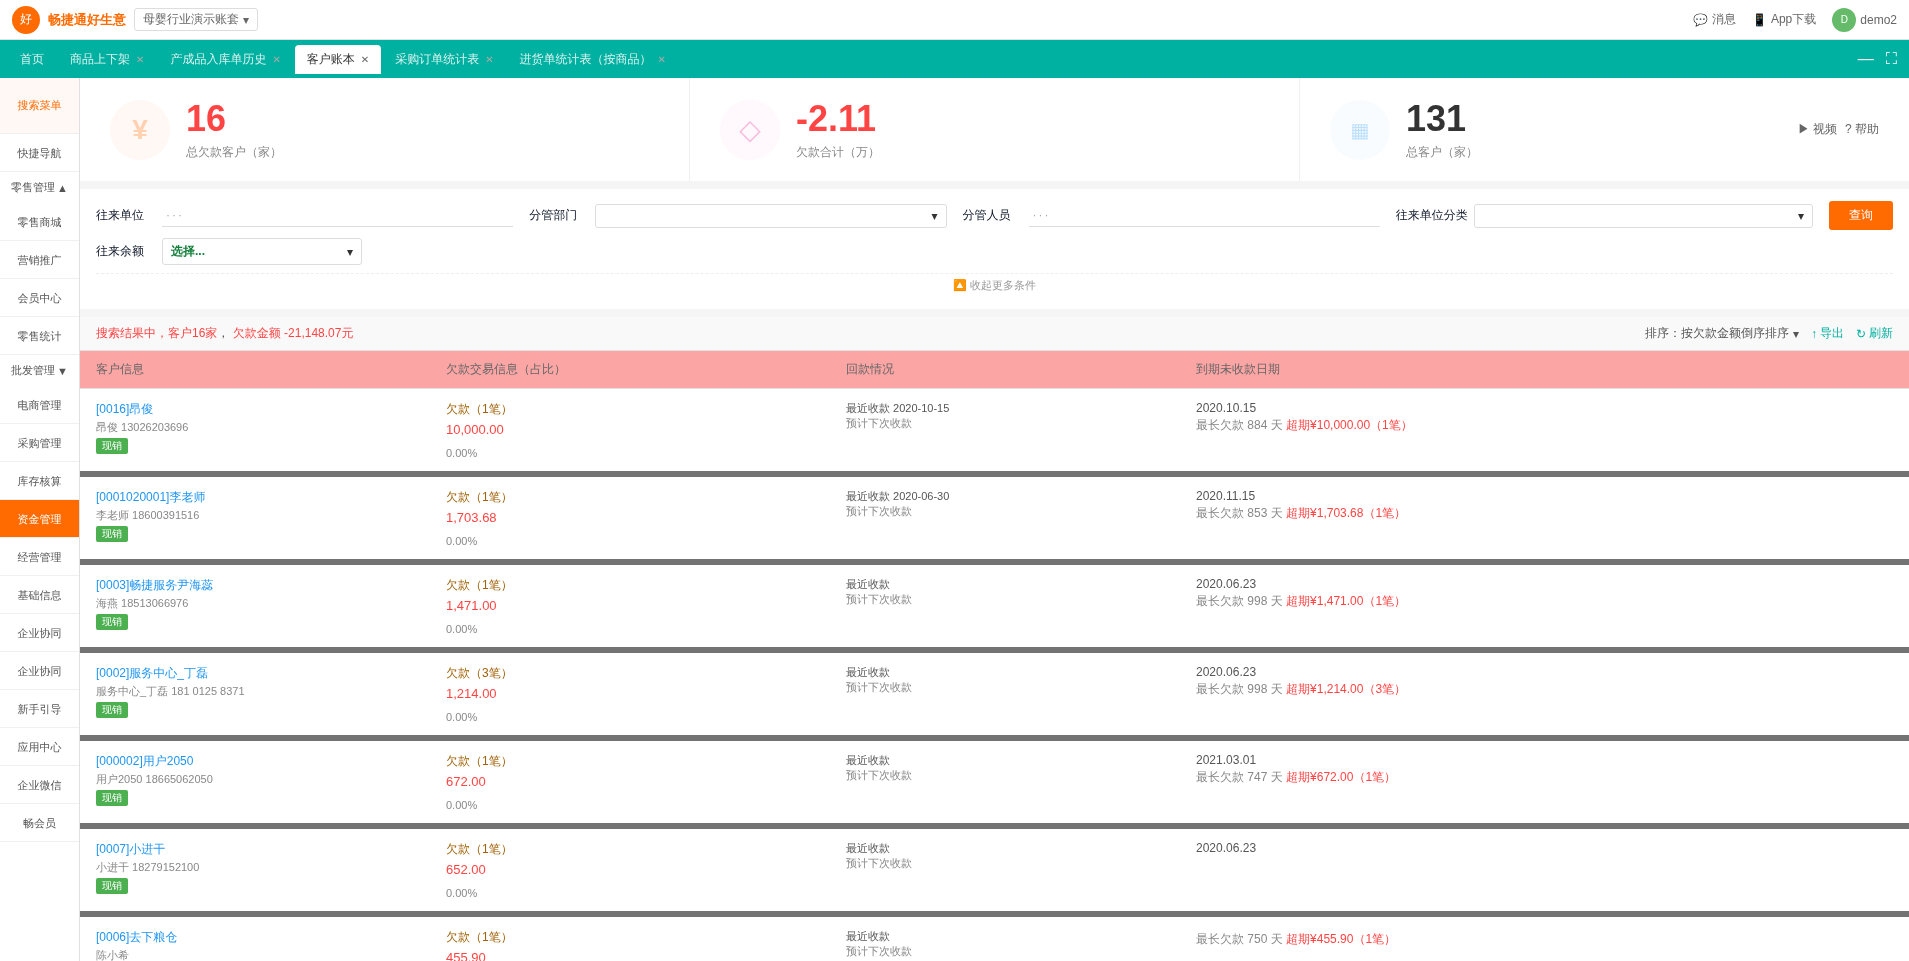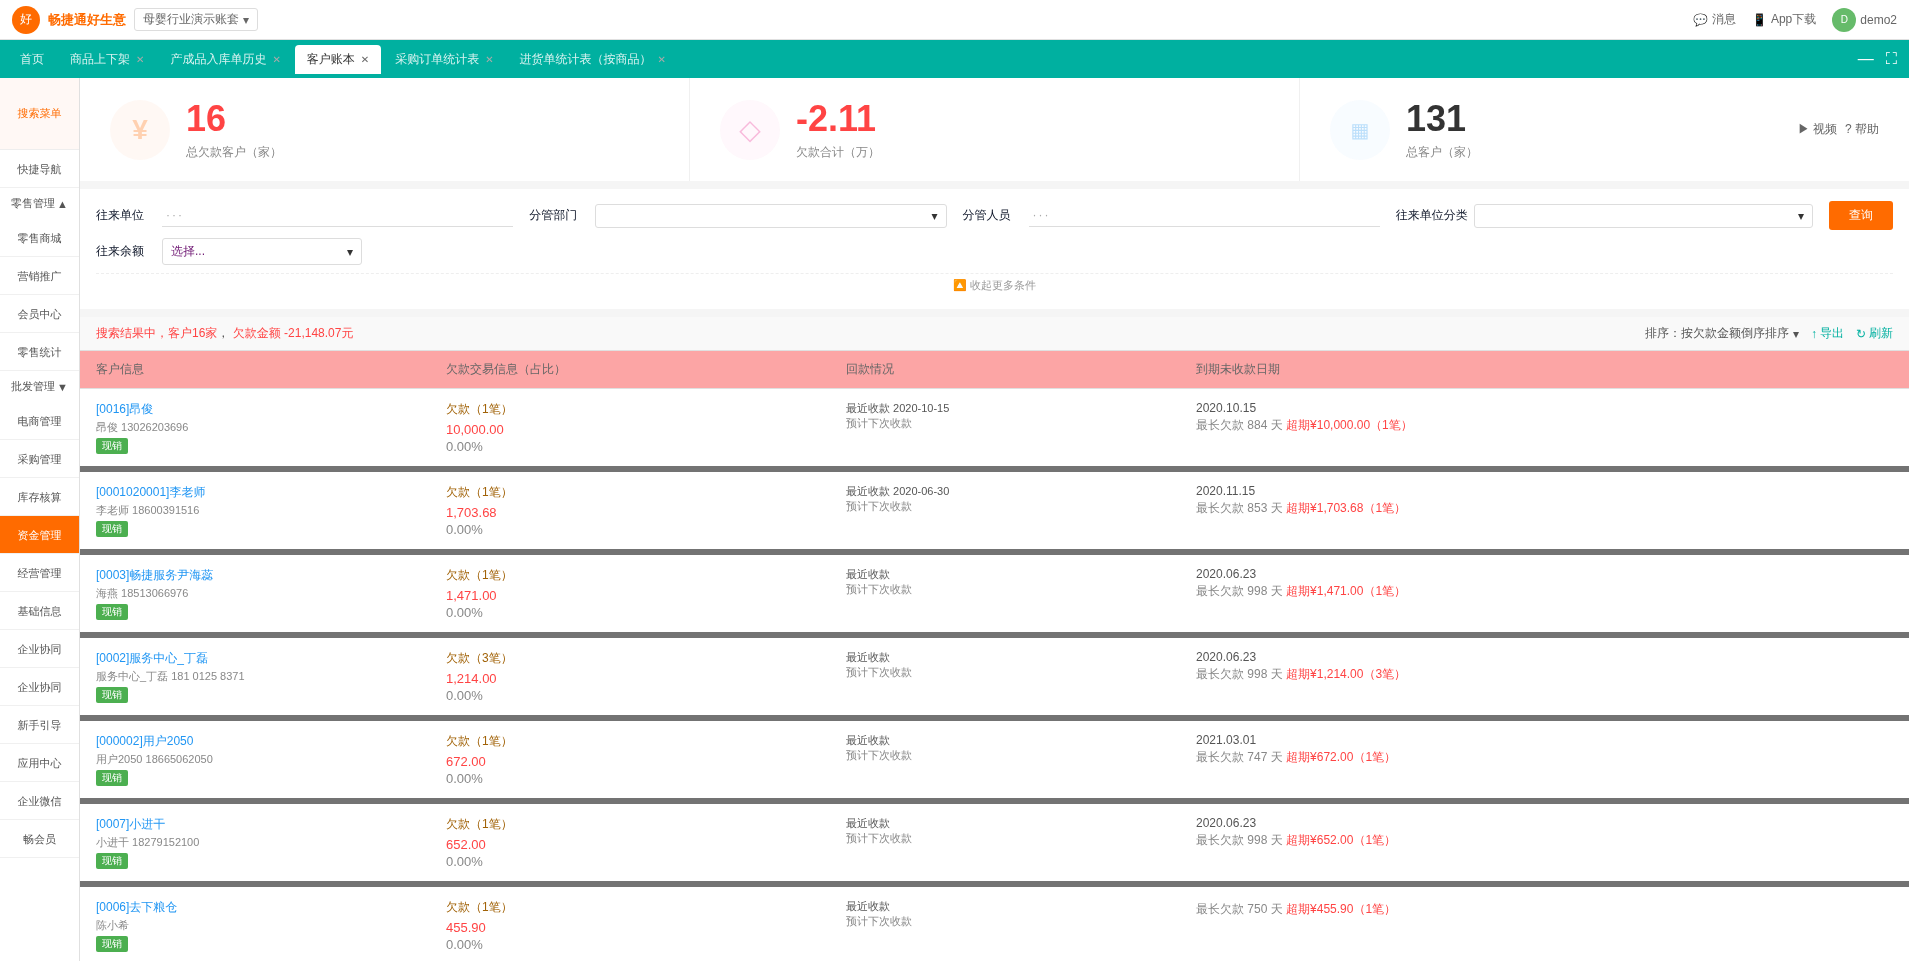--- a/index.html
+++ b/index.html
@@ -22,21 +22,21 @@
     .tab .close-btn { font-size: 10px; color: #aaa; cursor: pointer; margin-left: 2px; }
     .tab.active .close-btn { color: #666; }
     .tab-bar-end { margin-left: auto; display: flex; align-items: center; gap: 4px; }
     .tab-bar-end-btn { color: #fff; font-size: 16px; cursor: pointer; padding: 2px 4px; }
 
     
     .main-layout { display: flex; flex: 1; overflow: hidden; }
 
     
     .sidebar { width: 80px; background: #fff; border-right: 1px solid #e0e0e0; display: flex; flex-direction: column; overflow-y: auto; }
-    .sidebar-search { padding: 24px 4px; background: #fff8f5; border-bottom: 1px solid #eee; }
+    .sidebar-search { padding: 16px 4px; background: #fff8f5; border-bottom: 1px solid #eee; }
     .sidebar-search-label { font-size: 11px; color: #ff6b00; text-align: center; padding: 4px 0; cursor: pointer; }
     .sidebar-nav { display: flex; flex-direction: column; }
     .sidebar-item { padding: 10px 4px; text-align: center; cursor: pointer; font-size: 11px; color: #555; border-bottom: 1px solid #f0f0f0; }
     .sidebar-item.active { background: #ff6b00; color: #fff; }
     .sidebar-item-label { font-size: 11px; margin-top: 2px; }
     .sidebar-group { padding: 8px 4px; text-align: center; font-size: 11px; color: #555; cursor: pointer; display: flex; align-items: center; justify-content: center; gap: 2px; }
 
     
     .content-area { flex: 1; overflow-y: auto; background: #f5f5f5; }
 
@@ -75,21 +75,21 @@
 
     
     .data-table { width: 100%; background: #fff; }
     .table-header { display: grid; grid-template-columns: 350px 400px 350px 1fr; background: #fca5a5; padding: 10px 16px; font-size: 12px; color: #666; font-weight: 500; border-bottom: 1px solid #e0e0e0; }
     .table-row { display: grid; grid-template-columns: 350px 400px 350px 1fr; padding: 12px 16px; border-bottom: 6px solid #737373; background: #fff; }
     .customer-name { color: #2196f3; font-size: 12px; cursor: pointer; }
     .customer-info-sub { color: #888; font-size: 11px; margin-top: 2px; }
     .tag-green { background: #4caf50; color: #fff; font-size: 10px; padding: 1px 6px; border-radius: 2px; display: inline-block; margin-top: 3px; }
     .amount-red { color: #ff4444; font-size: 13px; font-weight: 500; margin-top: 4px; }
     .amount-label { color: #a16207; font-size: 12px; }
-    .percent { color: #888; font-size: 13px; margin-top: 2px; }
+    .percent { color: #888; font-size: 11px; margin-top: 10px; }
     .payment-info { font-size: 11px; color: #888; }
     .payment-info .label { color: #555; }
     .payment-info .date { color: #555; }
     .overdue-date { color: #555; }
     .overdue-text { color: #888; margin-top: 2px; }
     .overdue-link { color: #ff4444; cursor: pointer; }
 
     .query-btn { background: #ff6b00; color: #fff; border: none; padding: 6px 20px; border-radius: 3px; cursor: pointer; font-size: 12px; }
 
     
@@ -283,21 +283,21 @@
             <span></span>
             <span>▾</span>
           </div>
         </div>
         <button class="query-btn">查询</button>
       </div>
       <div class="filter-row">
         <div class="filter-item">
           <span class="filter-label">往来余额</span>
           <div class="filter-select" style="max-width: 200px;">
-            <span style="color:#701a75;">选择...</span>
+            <span style="color:#15803d;font-weight:bold;">选择...</span>
             <span>▾</span>
           </div>
         </div>
       </div>
       <div class="filter-collapse">
         <span>🔼</span>
         <span>收起更多条件</span>
       </div>
     </div>
 
@@ -486,24 +486,20 @@
         <div>
           <div class="payment-info">
             <span class="label">最近收款</span>
           </div>
           <div class="payment-info">
             <span>预计下次收款</span>
           </div>
         </div>
         <div>
           <div class="overdue-date">2020.06.23</div>
-          <div class="overdue-text">
-            <span>最长欠款 998 天</span>
-            <span class="overdue-link">超期¥652.00（1笔）</span>
-          </div>
         </div>
       </div>
 
       <div class="table-row">
         <div>
           <div class="customer-name">[0006]去下粮仓</div>
           <div class="customer-info-sub">陈小希</div>
           <span class="tag-green">现销</span>
         </div>
         <div>

